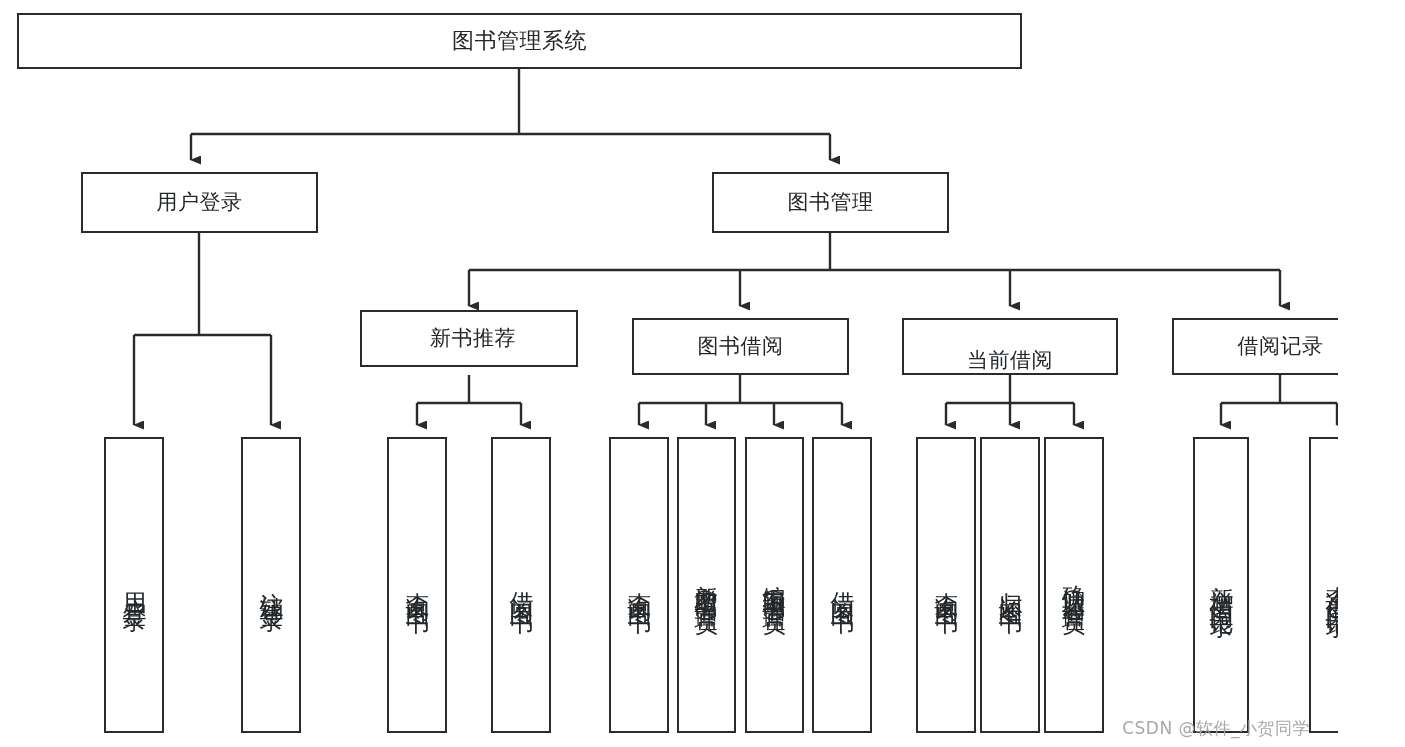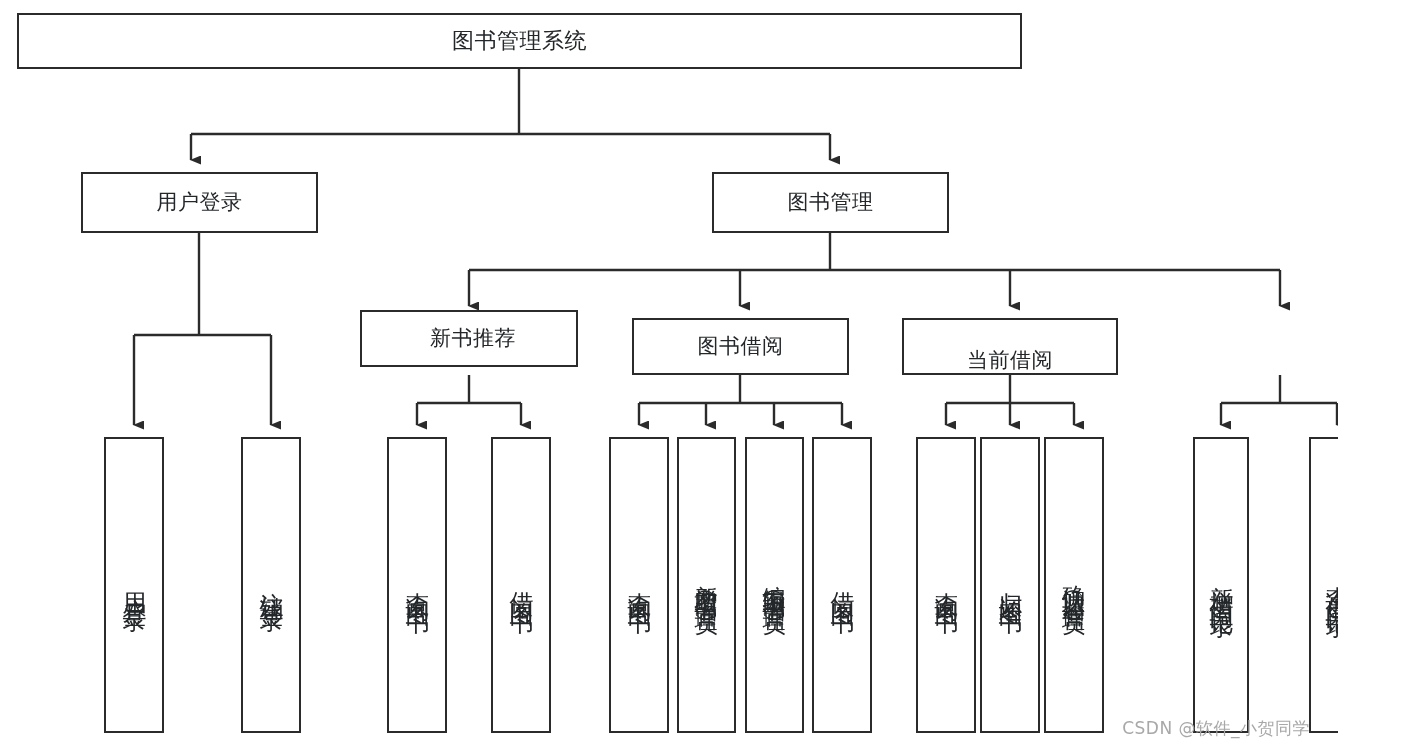--- a/index.html
+++ b/index.html
@@ -153,20 +153,23 @@
   </div>
 
   <div class="node horiz" style="left:632px; top:318px; width:217px; height:57px;">
     <span class="label">图书借阅</span>
   </div>
 
   <div class="node horiz" style="left:902px; top:318px; width:216px; height:57px;align-items:flex-end;">
     <span class="label">当前借阅</span>
   </div>
 
+  <div class="node horiz" style="left:1172px; top:318px; width:217px; height:57px;">
+    <span class="label">借阅记录</span>
+  </div>
 
   <div class="node vert" style="left:104px; top:437px; width:60px; height:296px;">
     <span class="label">用户登录</span>
   </div>
 
   <div class="node vert" style="left:241px; top:437px; width:60px; height:296px;">
     <span class="label">注销登录</span>
   </div>
 
   <div class="node vert" style="left:387px; top:437px; width:60px; height:296px;">

